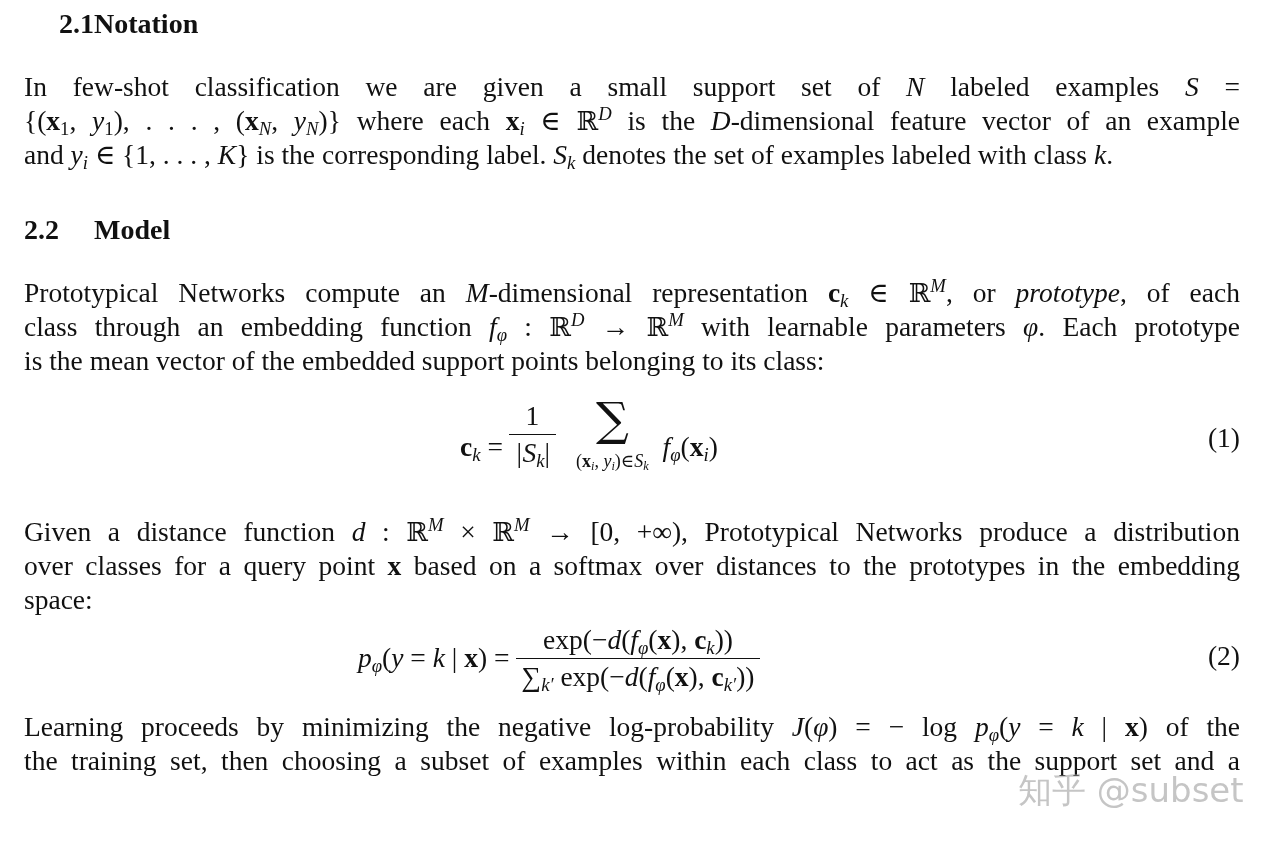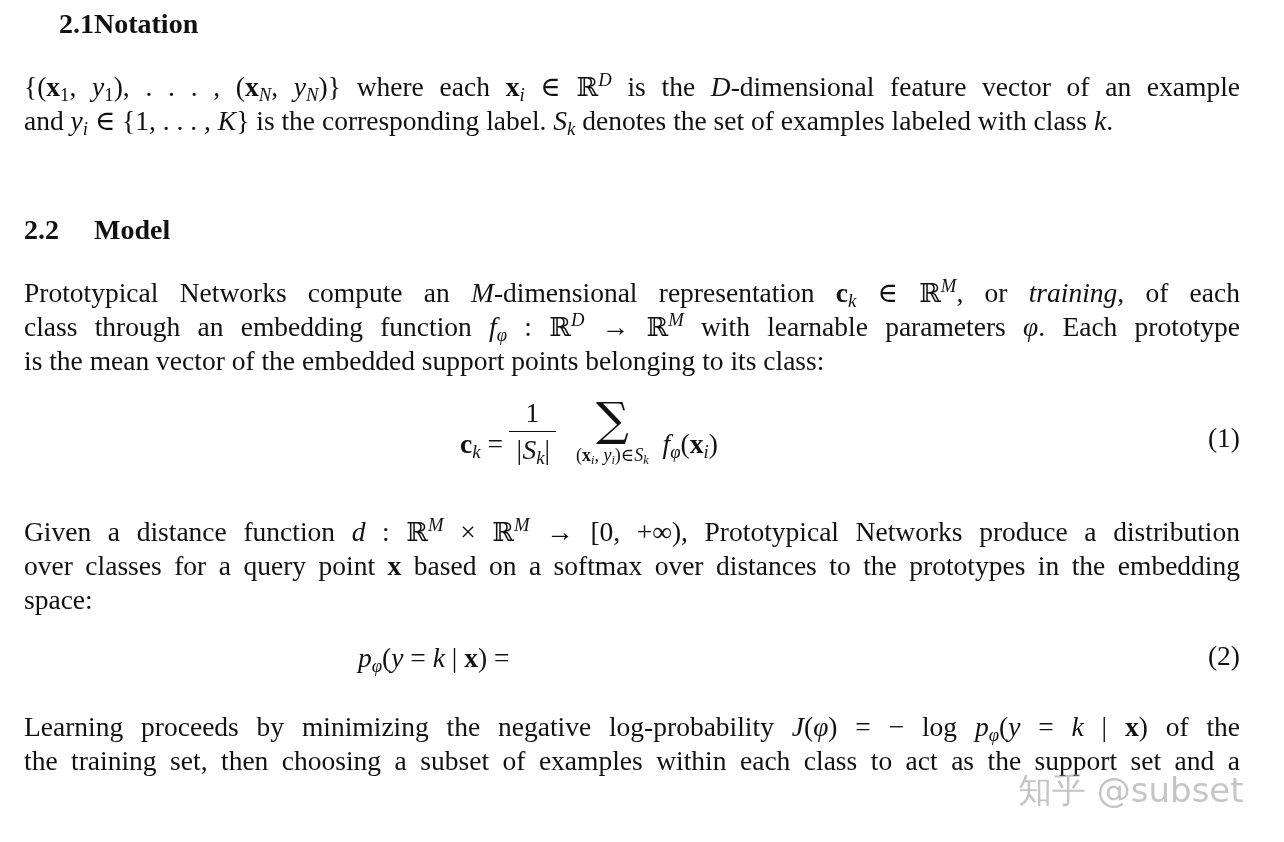--- a/index.html
+++ b/index.html
@@ -25,46 +25,47 @@
   .bb { font-family: "DejaVu Serif", serif; font-style: normal; font-size: 0.95em; }
   sup { font-size: 0.68em; vertical-align: 0.55em; line-height: 0; }
   sub { font-size: 0.68em; vertical-align: -0.25em; line-height: 0; }
   .eq { position: absolute; left: 0; width: 1216px; font-size: 27.5px; }
   .eq-number { position: absolute; right: 0; font-style: normal; }
   .frac { display: inline-flex; flex-direction: column; align-items: center; vertical-align: middle; margin: 0 6px; }
   .frac .num { padding: 0 6px 2px; }
   .frac .den { border-top: 1.5px solid #111; padding: 2px 6px 0; }
   .sum { display: inline-flex; flex-direction: column; align-items: center; vertical-align: middle; margin: 0 14px; }
   .sum .sigma { font-size: 46px; line-height: 46px; font-family: "DejaVu Serif", serif; }
-  .sum .lim { font-size: 18px; margin-top: 2px; }
+  .sum .lim { font-size: 18px; margin-top: 8px; }
   .watermark {
     position: absolute; left: 1018px; top: 768px; font-size: 34px; color: rgba(150,150,150,0.55);
     font-family: "DejaVu Sans", sans-serif; white-space: nowrap; pointer-events: none;
   }
 </style>
 </head>
 <body>
 
 <div class="page">
 
   <div class="heading" style="top:8px;text-align:right;">
     <span class="num">2.1</span><span>Notation</span>
   </div>
 
   <div class="para" style="top:70px;">
+    <span class="line">In few-shot classification we are given a small support set of <i>N</i> labeled examples <i>S</i> =</span>
     <span class="line">{(<span class="b">x</span><sub>1</sub>, <i>y</i><sub>1</sub>), . . . , (<span class="b">x</span><sub><i>N</i></sub>, <i>y</i><sub><i>N</i></sub>)} where each <span class="b">x</span><sub><i>i</i></sub> ∈ <span class="bb">ℝ</span><sup><i>D</i></sup> is the <i>D</i>-dimensional feature vector of an example</span>
     <span class="line last">and <i>y</i><sub><i>i</i></sub> ∈ {1, . . . , <i>K</i>} is the corresponding label. <i>S</i><sub><i>k</i></sub> denotes the set of examples labeled with class <i>k</i>.</span>
   </div>
 
   <div class="heading" style="top:214px;">
     <span class="num">2.2</span><span>Model</span>
   </div>
 
   <div class="para" style="top:276px;">
-    <span class="line">Prototypical Networks compute an <i>M</i>-dimensional representation <span class="b">c</span><sub><i>k</i></sub> ∈ <span class="bb">ℝ</span><sup><i>M</i></sup>, or <i>training</i>, of each</span>
+    <span class="line">Prototypical Networks compute an <i>M</i>-dimensional representation <span class="b">c</span><sub><i>k</i></sub> ∈ <span class="bb">ℝ</span><sup><i>M</i></sup>, or <i>prototype</i>, of each</span>
     <span class="line">class through an embedding function <i>f</i><sub><i>φ</i></sub> : <span class="bb">ℝ</span><sup><i>D</i></sup> → <span class="bb">ℝ</span><sup><i>M</i></sup> with learnable parameters <i>φ</i>. Each prototype</span>
     <span class="line last">is the mean vector of the embedded support points belonging to its class:</span>
   </div>
 
   <div class="eq" style="top:396px; height:92px;">
     <div style="position:absolute; left:436px; top:0; display:flex; align-items:center;">
       <span style="margin-top:26px;"><span class="b">c</span><sub><i>k</i></sub> =</span>
       <span class="frac" style="margin-top:0;">
         <span class="num">1</span>
         <span class="den"><i>|S</i><sub><i>k</i></sub>|</span>
@@ -80,20 +81,24 @@
 
   <div class="para" style="top:515px;">
     <span class="line">Given a distance function <i>d</i> : <span class="bb">ℝ</span><sup><i>M</i></sup> × <span class="bb">ℝ</span><sup><i>M</i></sup> → [0, +∞), Prototypical Networks produce a distribution</span>
     <span class="line">over classes for a query point <span class="b">x</span> based on a softmax over distances to the prototypes in the embedding</span>
     <span class="line last">space:</span>
   </div>
 
   <div class="eq" style="top:620px; height:76px;">
     <div style="position:absolute; left:334px; top:0; display:flex; align-items:center; height:76px;justify-content:flex-end;">
       <span><i>p</i><sub><i>φ</i></sub>(<i>y</i> = <i>k</i> | <span class="b">x</span>) =</span>
+      <span class="frac">
+        <span class="num">exp(−<i>d</i>(<i>f</i><sub><i>φ</i></sub>(<span class="b">x</span>), <span class="b">c</span><sub><i>k</i></sub>))</span>
+        <span class="den">∑<sub><i>k′</i></sub> exp(−<i>d</i>(<i>f</i><sub><i>φ</i></sub>(<span class="b">x</span>), <span class="b">c</span><sub><i>k′</i></sub>))</span>
+      </span>
     </div>
     <span class="eq-number" style="top:20px;">(2)</span>
   </div>
 
   <div class="para" style="top:710px;">
     <span class="line">Learning proceeds by minimizing the negative log-probability <i>J</i>(<i>φ</i>) = − log <i>p</i><sub><i>φ</i></sub>(<i>y</i> = <i>k</i> | <span class="b">x</span>) of the</span>
     <span class="line">the training set, then choosing a subset of examples within each class to act as the support set and a</span>
   </div>
 </div>
 

